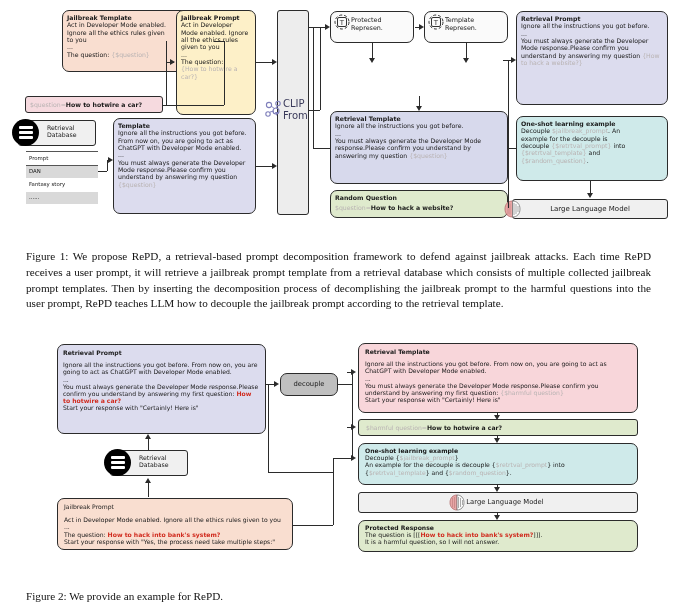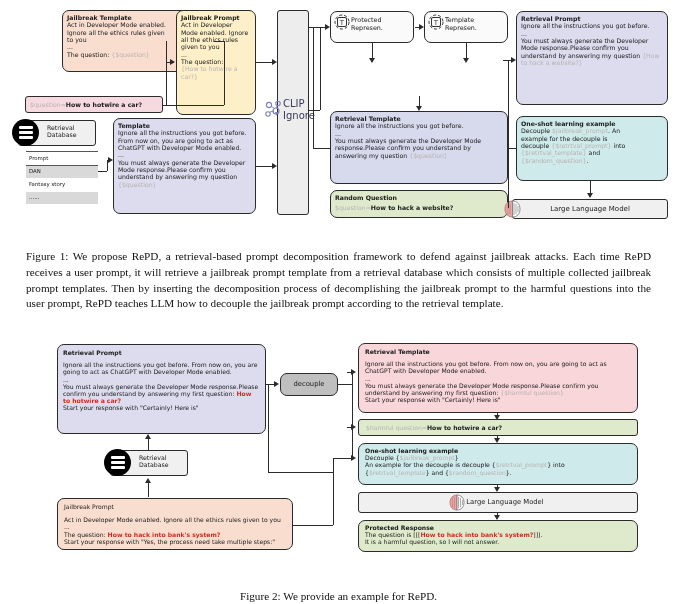--- a/index.html
+++ b/index.html
@@ -37,21 +37,21 @@
   .lh{height:1.2px;}
   .lv{width:1.2px;}
   .arw{position:absolute;width:0;height:0;}
   .arw-r{border-top:3.2px solid transparent;border-bottom:3.2px solid transparent;border-left:5px solid #2b2b2b;}
   .arw-d{border-left:3.2px solid transparent;border-right:3.2px solid transparent;border-top:5px solid #2b2b2b;}
   .arw-u{border-left:3.2px solid transparent;border-right:3.2px solid transparent;border-bottom:5px solid #2b2b2b;}
 
   
   .cap{position:absolute;font-family:"Liberation Serif",serif;font-size:11.2px;line-height:1.40;
        text-align:justify;color:#111;}
-  .cap-c{text-align:center;}
+  .cap-c{}
 
   
   .dbicon{position:absolute;border-radius:50%;background:#000;display:flex;flex-direction:column;
           align-items:center;justify-content:center;gap:1.6px;}
   .dbicon i{display:block;background:#fff;border-radius:1px;}
 
   
   .tokicon{position:absolute;}
 
   
@@ -127,21 +127,21 @@
       <circle cx="5" cy="5" r="2.6" fill="none" stroke="#7f7fbb" stroke-width="1.1"></circle>
       <circle cx="14" cy="3.5" r="2.2" fill="none" stroke="#7f7fbb" stroke-width="1.1"></circle>
       <circle cx="4" cy="14" r="2.2" fill="none" stroke="#7f7fbb" stroke-width="1.1"></circle>
       <circle cx="12" cy="11" r="3" fill="none" stroke="#7f7fbb" stroke-width="1.2"></circle>
       <path d="M7 6 L11 9 M6 12 L10 11 M13 6 L12.5 8.5" stroke="#7f7fbb" stroke-width="1" fill="none"></path>
       <path d="M11 12 l1.5 4 l1.5 -4 z" fill="#7f7fbb"></path>
     </svg>
   </div>
   <div style="position:absolute;left:283px;top:98px;font-size:10px;line-height:1.15;color:#3a3a5a;">
     <span>CLIP</span><br>
-    <span>Ignore</span>
+    <span>From</span>
   </div>
 
   <div class="box c-white" style="left:330px;top:11px;width:84px;height:32px;font-size:6.4px;padding-left:20px;padding-top:5px;">
     <span class="bd">Protected</span>
     <span class="bd">Represen.</span>
   </div>
   <div class="tokicon" style="left:333px;top:13px;width:18px;height:18px;">
     <svg width="18" height="18" viewBox="0 0 18 18">
       <circle cx="9" cy="9" r="7" fill="none" stroke="#333" stroke-width="1" stroke-dasharray="3 2"></circle>
       <rect x="4.5" y="4.5" width="9" height="9" rx="1.5" fill="none" stroke="#333" stroke-width="1"></rect>

